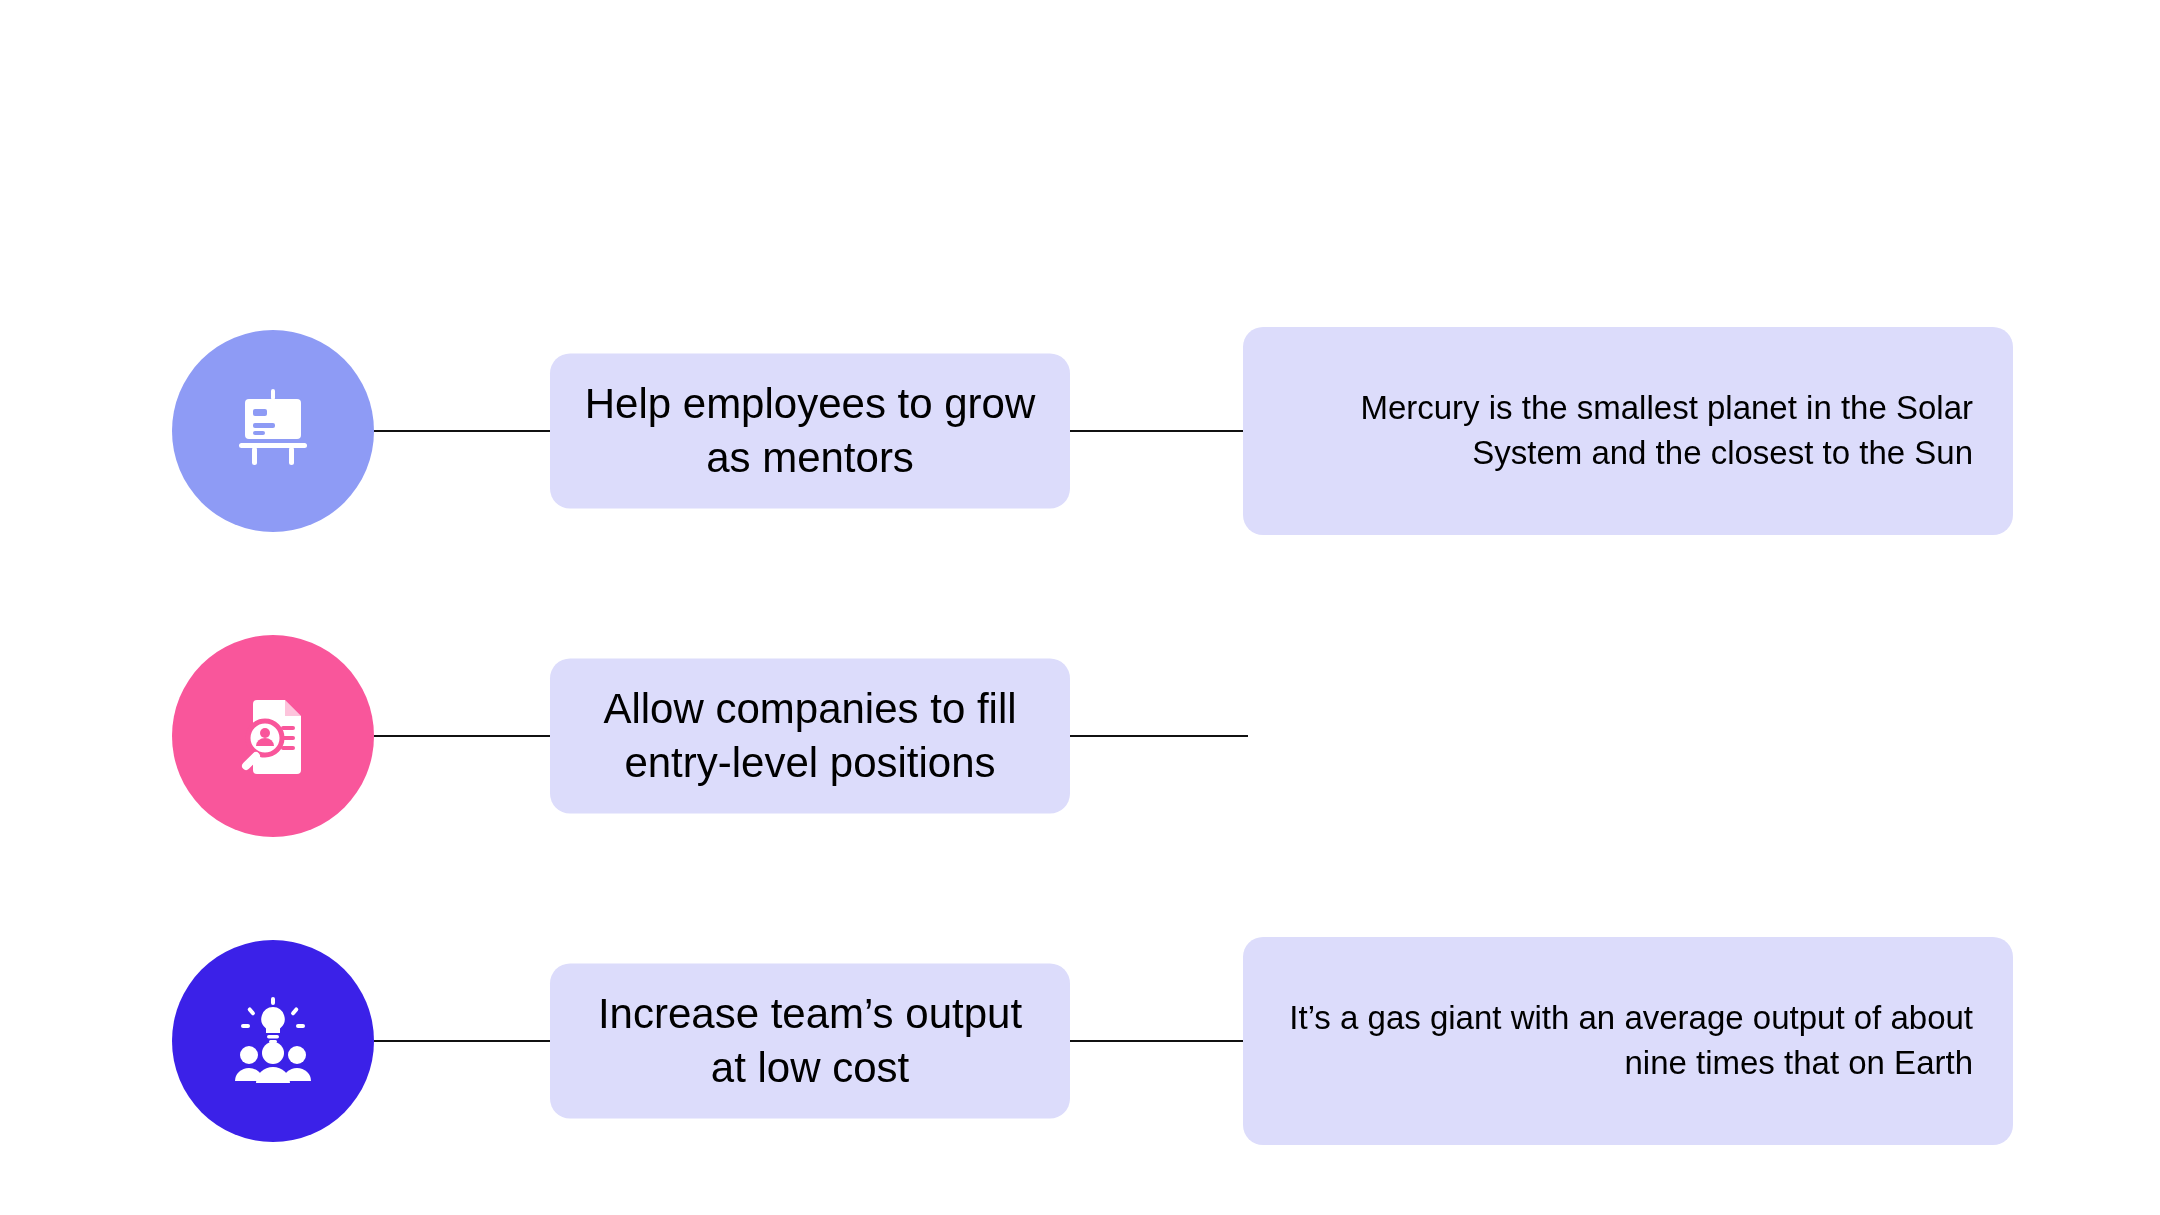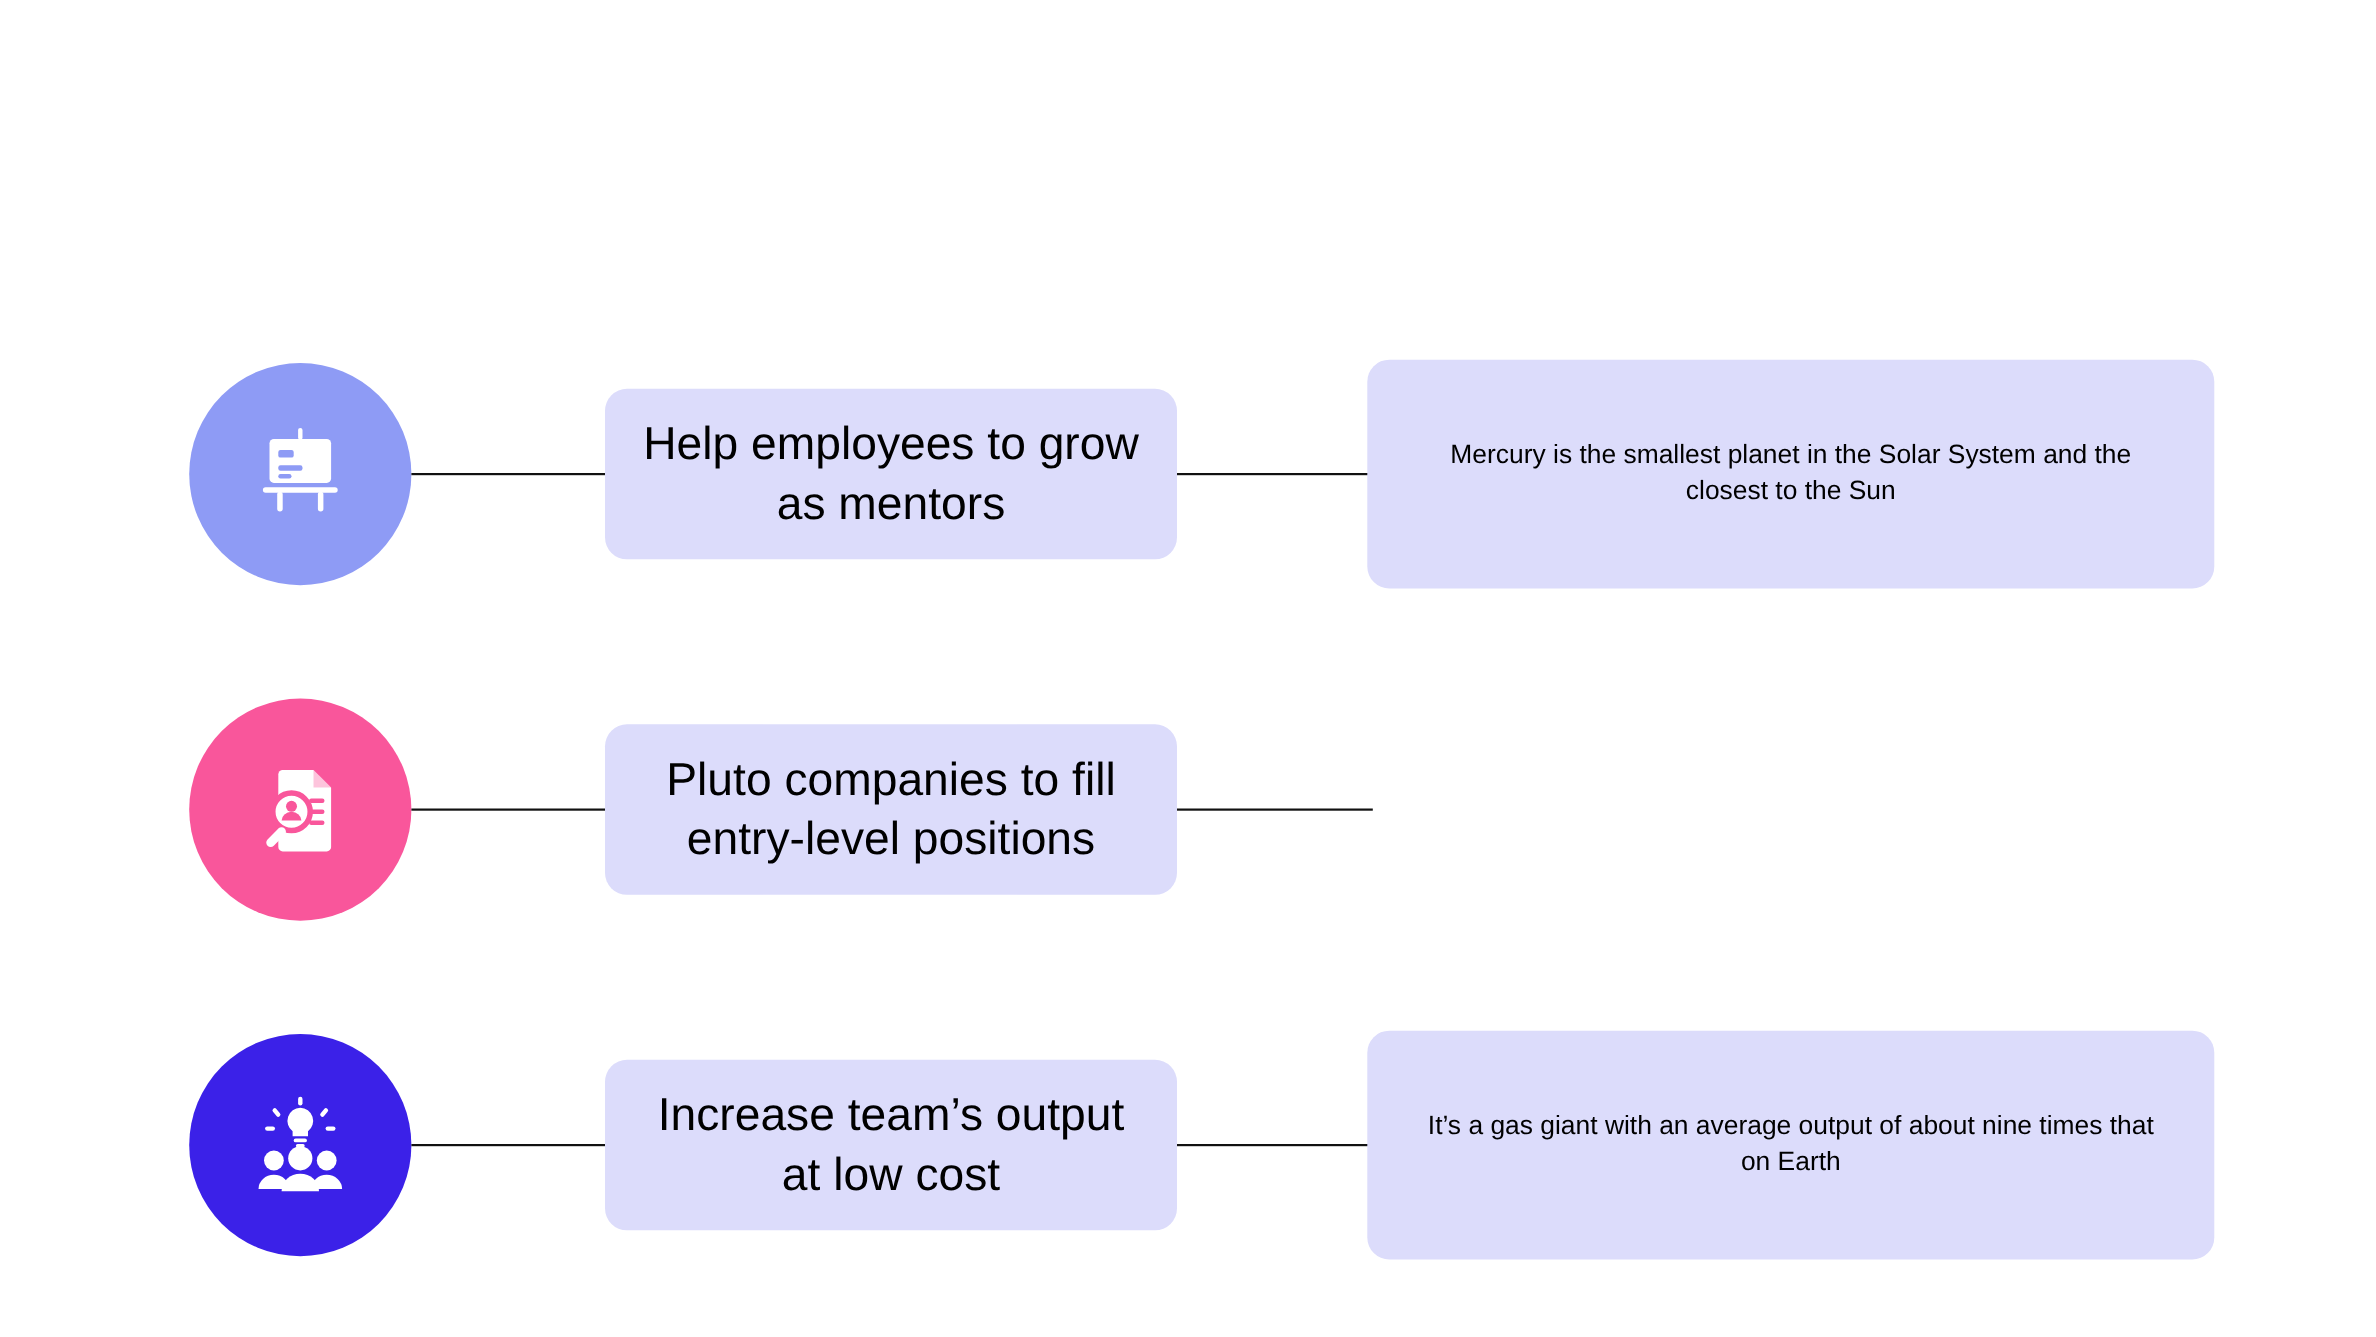--- a/index.html
+++ b/index.html
@@ -105,23 +105,24 @@
     background: #dcdcfb;
     border-radius: 20px;
     display: flex;
     align-items: center;
     justify-content: center;
     text-align: center;
     padding: 20px 40px;
     box-sizing: border-box;
   }
   .desc-box span {
-    font-size: 24px;
+    font-size: 33px;
     line-height: 1.35;
     color: #000000;
+    text-align: right;
   }
 </style>
 </head>
 <body>
 
 <div class="slide">
 
 
   <div class="rows">
 
@@ -157,21 +158,21 @@
           <circle cx="42" cy="47" r="5" fill="#f9569b"></circle>
           <path d="M33 60 a9 8 0 0 1 18 0 z" fill="#f9569b"></path>
           <rect x="24" y="64" width="8" height="22" rx="4" transform="rotate(45 28 75)" fill="#ffffff"></rect>
           <rect x="58" y="40" width="14" height="4" rx="2" fill="#f9569b"></rect>
           <rect x="58" y="50" width="14" height="4" rx="2" fill="#f9569b"></rect>
           <rect x="58" y="60" width="14" height="4" rx="2" fill="#f9569b"></rect>
         </svg>
       </div>
       <div class="connector connector-1"></div>
       <div class="label-box">
-        <span>Pluto companies to fill entry-level positions</span>
+        <span>Allow companies to fill entry-level positions</span>
       </div>
       <div class="connector connector-2"></div>
     </div>
 
     <div class="row">
       <div class="icon-circle" style="background:#3b21e8;">
         <svg viewBox="0 0 100 100" aria-hidden="true">
           <path d="M50 16 a12 12 0 0 1 7 21.5 v4.5 h-14 v-4.5 A12 12 0 0 1 50 16 z" fill="#ffffff"></path>
           <rect x="44" y="44" width="12" height="3.5" rx="1.75" fill="#ffffff"></rect>
           <rect x="46" y="49" width="8" height="3" rx="1.5" fill="#ffffff"></rect>

